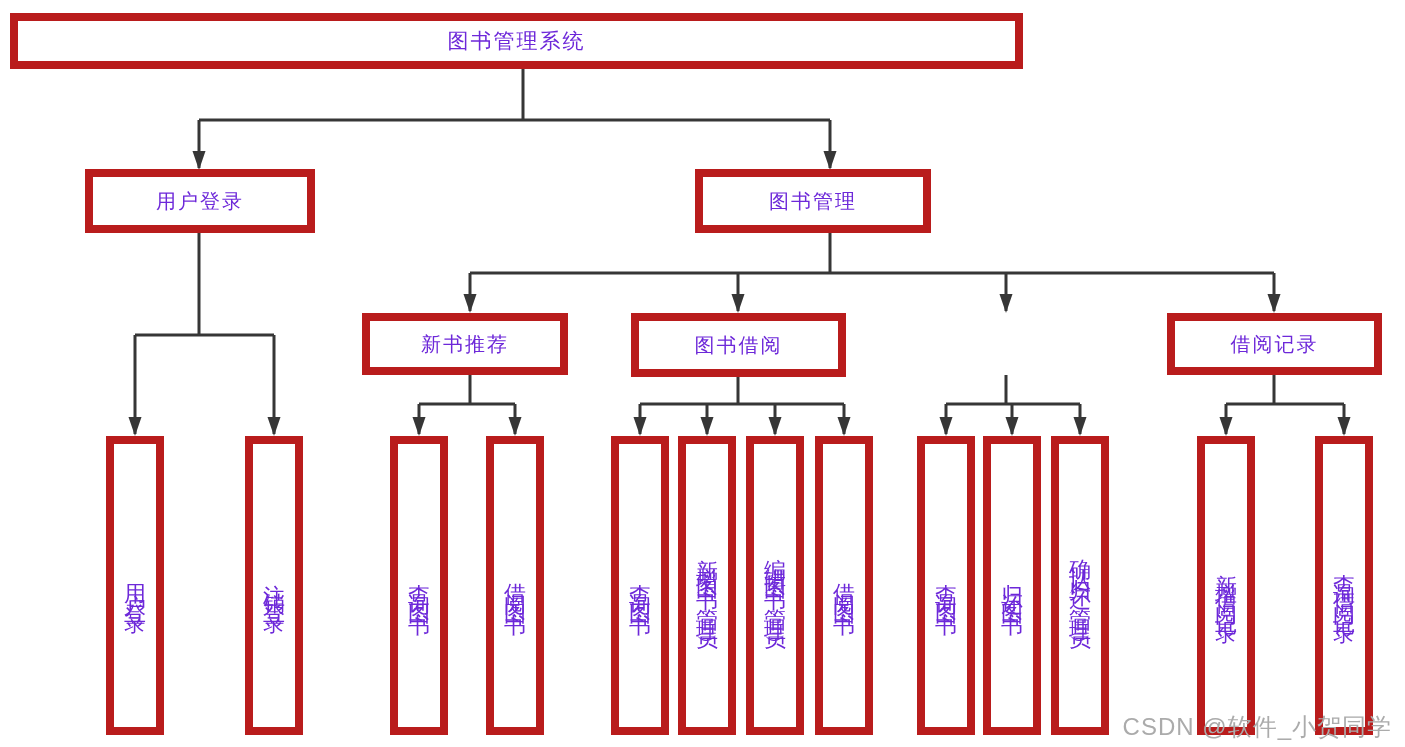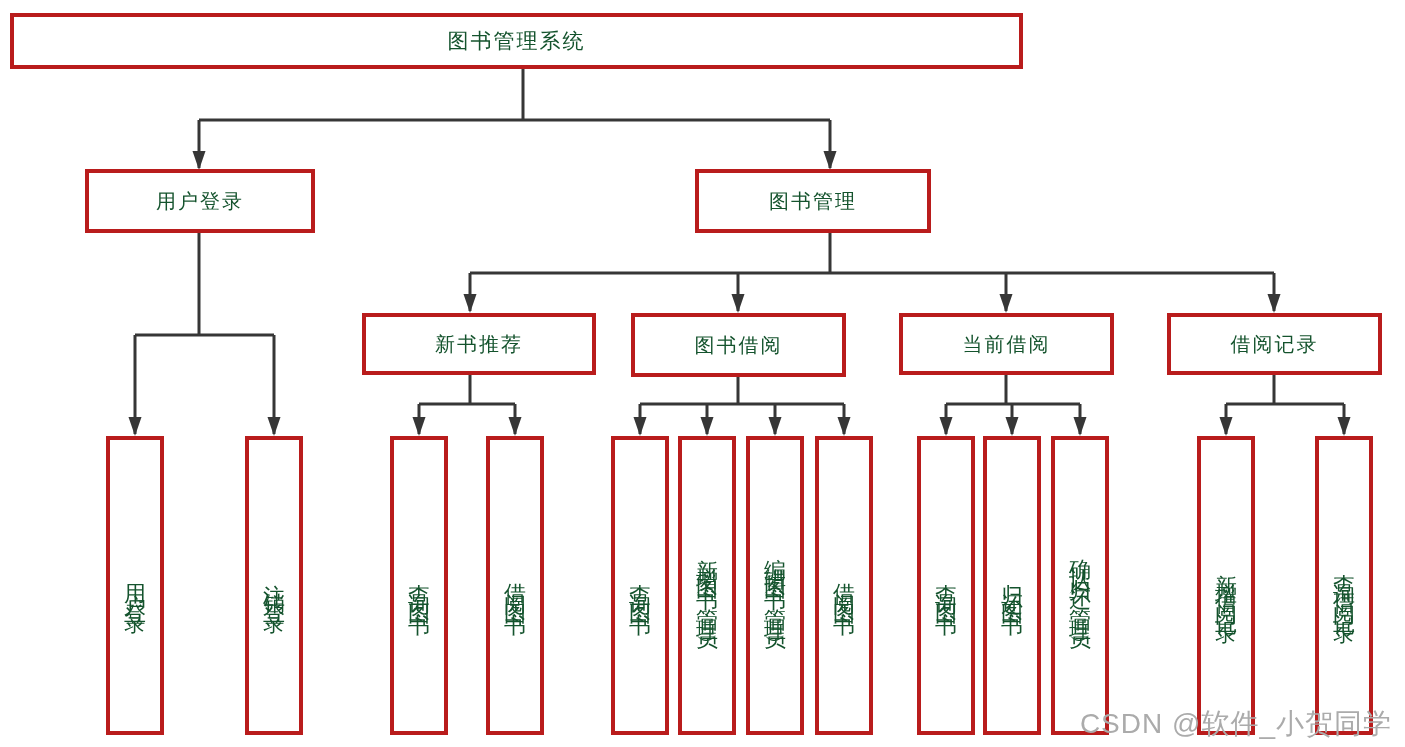--- a/index.html
+++ b/index.html
@@ -7,42 +7,42 @@
     position:relative;
     width:1405px;height:747px;
     background:#ffffff;
     font-family:"Liberation Sans","DejaVu Sans",sans-serif;
     overflow:hidden;
   }
   .connectors{position:absolute;left:0;top:0;width:1405px;height:747px;}
   .node{
     position:absolute;
     box-sizing:border-box;
-    border:4px solid #b91c1c;
+    border:8px solid #b91c1c;
     background:#ffffff;
-    color:#14532d;
+    color:#6d28d9;
     display:flex;
     align-items:center;
     justify-content:center;
     text-align:center;
   }
   .h-node{font-size:20px;letter-spacing:2px;white-space:nowrap;}
   .root-node{font-size:21px;letter-spacing:2px;}
   .leaf{
     writing-mode:vertical-rl;
     text-orientation:mixed;
     font-size:22px;
     letter-spacing:10px;
     line-height:1;
   }
   .watermark{
     position:absolute;
     right:13px;
     bottom:4px;
-    font-size:28px;
+    font-size:24px;
     color:#ababab;
     letter-spacing:1px;
     white-space:nowrap;
     z-index:5;
   }
 </style>
 </head>
 <body>
 
 <div class="canvas">
@@ -85,23 +85,22 @@
         <polygon points="1226,436 1219.5,417 1232.5,417"></polygon>
         <polygon points="1344,436 1337.5,417 1350.5,417"></polygon>
       </g>
   </svg>
 
   <div class="node h-node root-node" style="left:10px;top:13px;width:1013px;height:56px;">图书管理系统</div>
 
   <div class="node h-node" style="left:85px;top:169px;width:230px;height:64px;">用户登录</div>
   <div class="node h-node" style="left:695px;top:169px;width:236px;height:64px;">图书管理</div>
 
-  <div class="node h-node" style="left:362px;top:313px;width:234px;height:62px;">新书推荐</div>
+  <div class="node h-node" style="left:362px;top:313px;width:206px;height:62px;">新书推荐</div>
   <div class="node h-node" style="left:631px;top:313px;width:215px;height:64px;">图书借阅</div>
-  <div class="node h-node" style="left:899px;top:313px;width:215px;height:62px;">当前借阅</div>
   <div class="node h-node" style="left:1167px;top:313px;width:215px;height:62px;">借阅记录</div>
 
   <div class="node leaf" style="left:106px;top:436px;width:58px;height:299px;">用户登录</div>
   <div class="node leaf" style="left:245px;top:436px;width:58px;height:299px;">注销登录</div>
 
   <div class="node leaf" style="left:390px;top:436px;width:58px;height:299px;">查询图书</div>
   <div class="node leaf" style="left:486px;top:436px;width:58px;height:299px;">借阅图书</div>
 
   <div class="node leaf" style="left:611px;top:436px;width:58px;height:299px;">查询图书</div>
   <div class="node leaf" style="left:678px;top:436px;width:58px;height:299px;">新增图书（管理员）</div>

